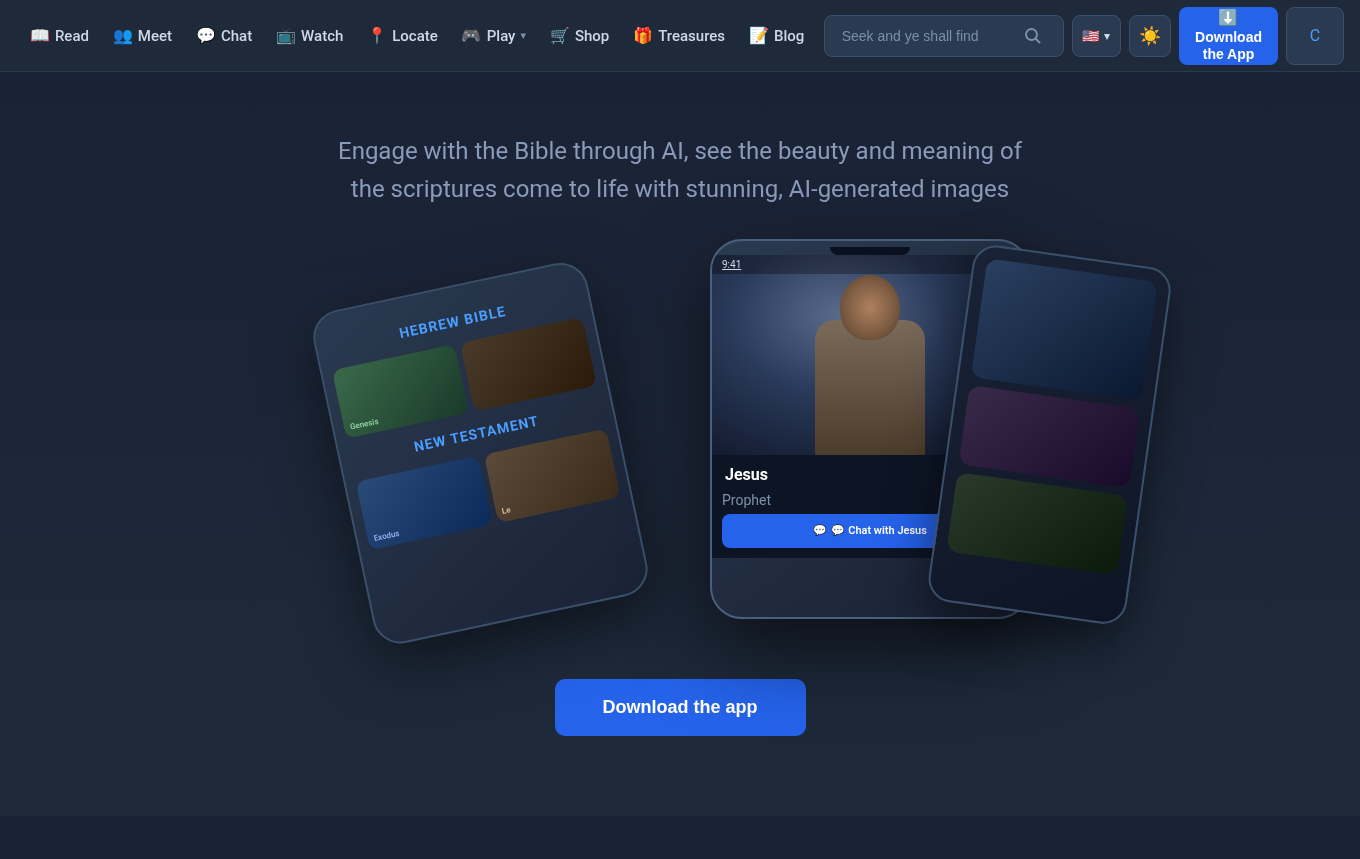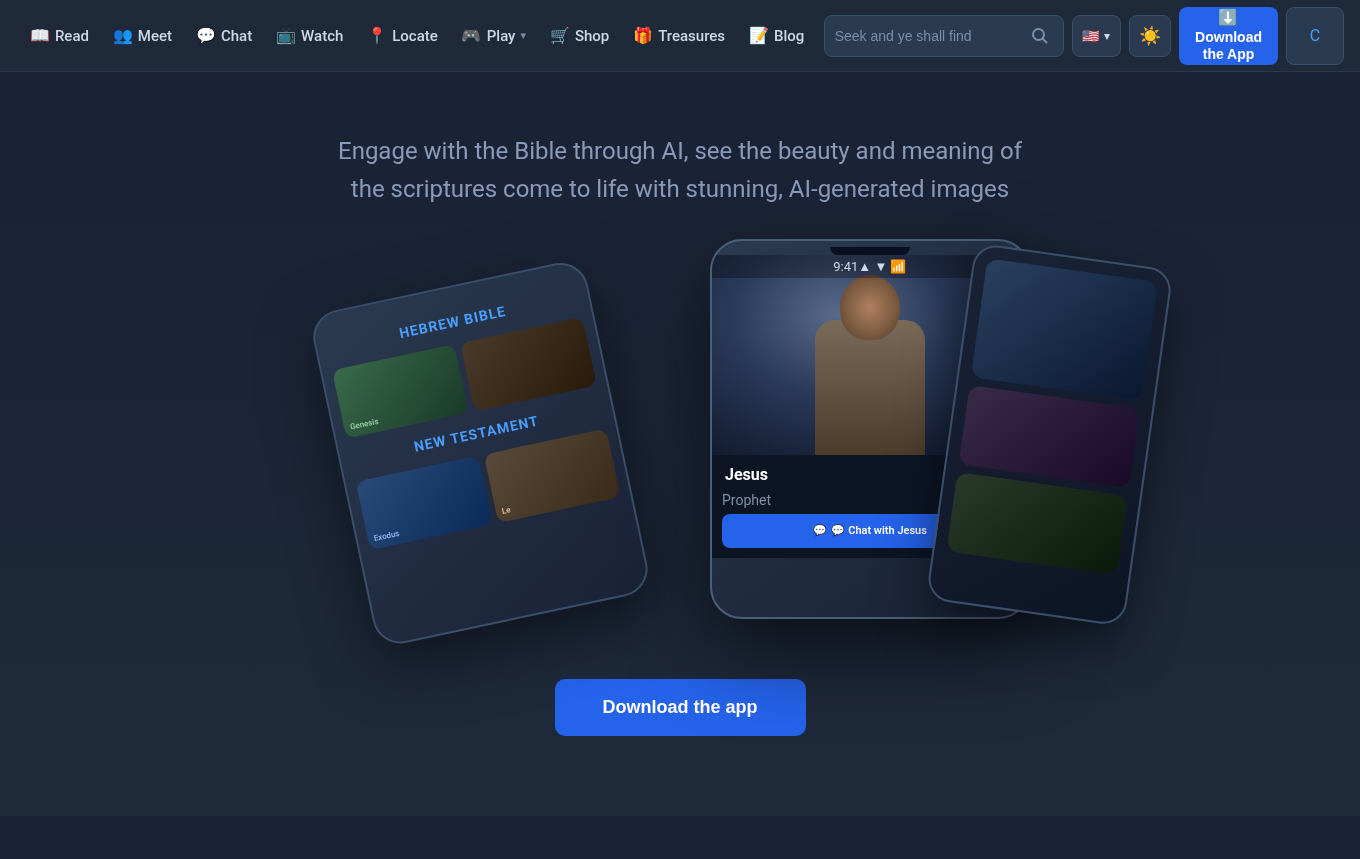--- a/index.html
+++ b/index.html
@@ -44,21 +44,21 @@
       align-items: center;
       margin-left: auto;
       gap: 8px;
     }
     .search-wrapper {
       display: flex;
       align-items: center;
       background: #2a3a50;
       border: 1px solid #3a4f6a;
       border-radius: 8px;
-      padding: 0 10px;
+      padding: 0 17px;
       height: 42px;
       width: 240px;
     }
     .search-wrapper input {
       background: transparent;
       border: none;
       outline: none;
       color: #cdd8e8;
       font-size: 14px;
       width: 100%;
@@ -436,21 +436,21 @@
 
         <div style="position:absolute;inset:0;background:radial-gradient(ellipse at 40% 30%, #5a6a8a 0%, #2a3a5a 40%, #0a1020 100%);"></div>
 
         <div style="position:absolute;bottom:0;left:50%;transform:translateX(-50%);width:140px;height:190px;">
 
           <div style="width:60px;height:65px;background:radial-gradient(ellipse, #b08060 0%, #7a5a40 60%, #4a3a2a 100%);border-radius:50% 50% 45% 45%;margin:0 auto;position:relative;top:10px;"></div>
 
           <div style="width:110px;height:140px;background:linear-gradient(180deg, #7a6a5a 0%, #4a3a2a 100%);border-radius:20px 20px 0 0;margin:0 auto;margin-top:-10px;"></div>
         </div>
 
-        <div style="position:absolute;top:0;left:0;right:0;padding:4px 10px;display:flex;justify-content:center;font-size:13px;color:#cdd8e8;background:rgba(0,0,0,0.3);">
+        <div style="position:absolute;top:0;left:0;right:0;padding:4px 10px;display:flex;justify-content:space-between;font-size:10px;color:#cdd8e8;background:rgba(0,0,0,0.3);text-decoration:underline;">
           <span>9:41</span>
           <span>▲ ▼ 📶</span>
         </div>
 
         <div class="phone-side-icons">
           <div class="side-icon">❤️</div>
           <div class="side-icon">💬</div>
           <div class="side-icon">📤</div>
         </div>
       </div>

